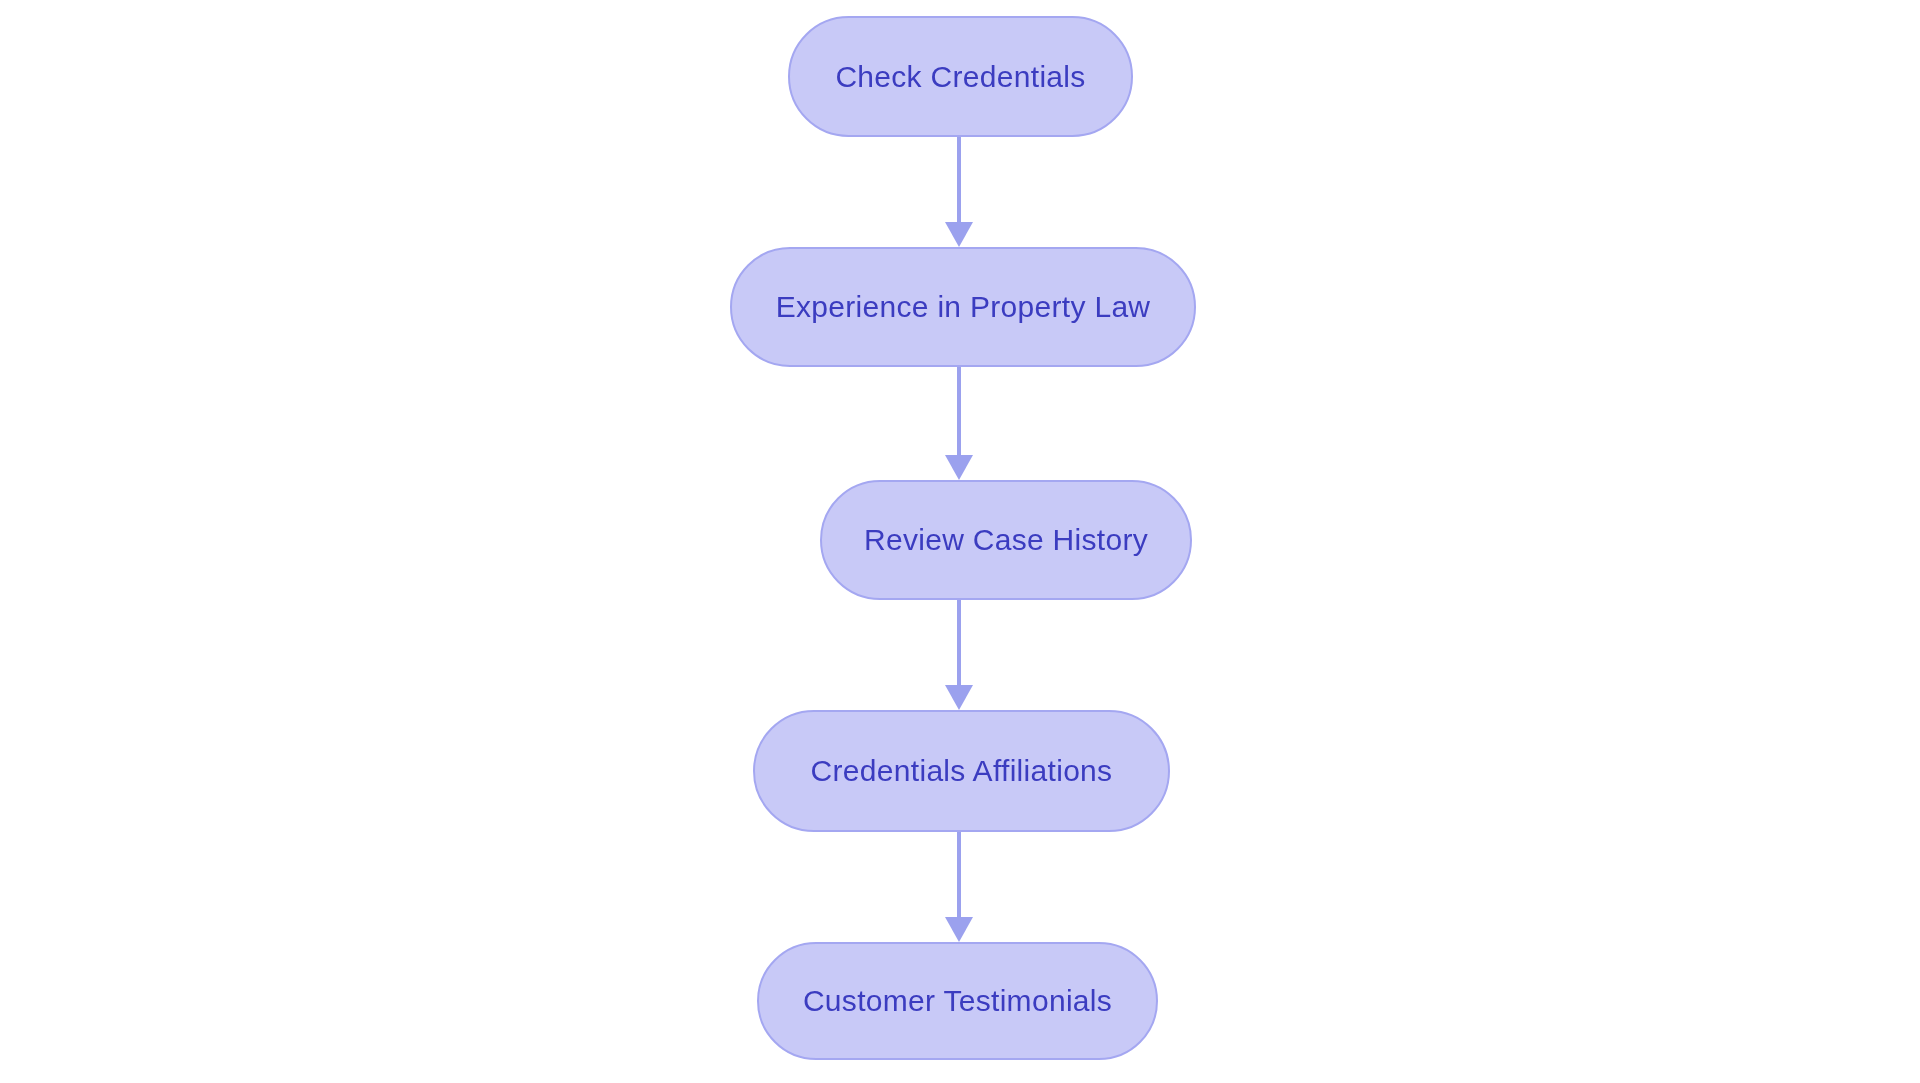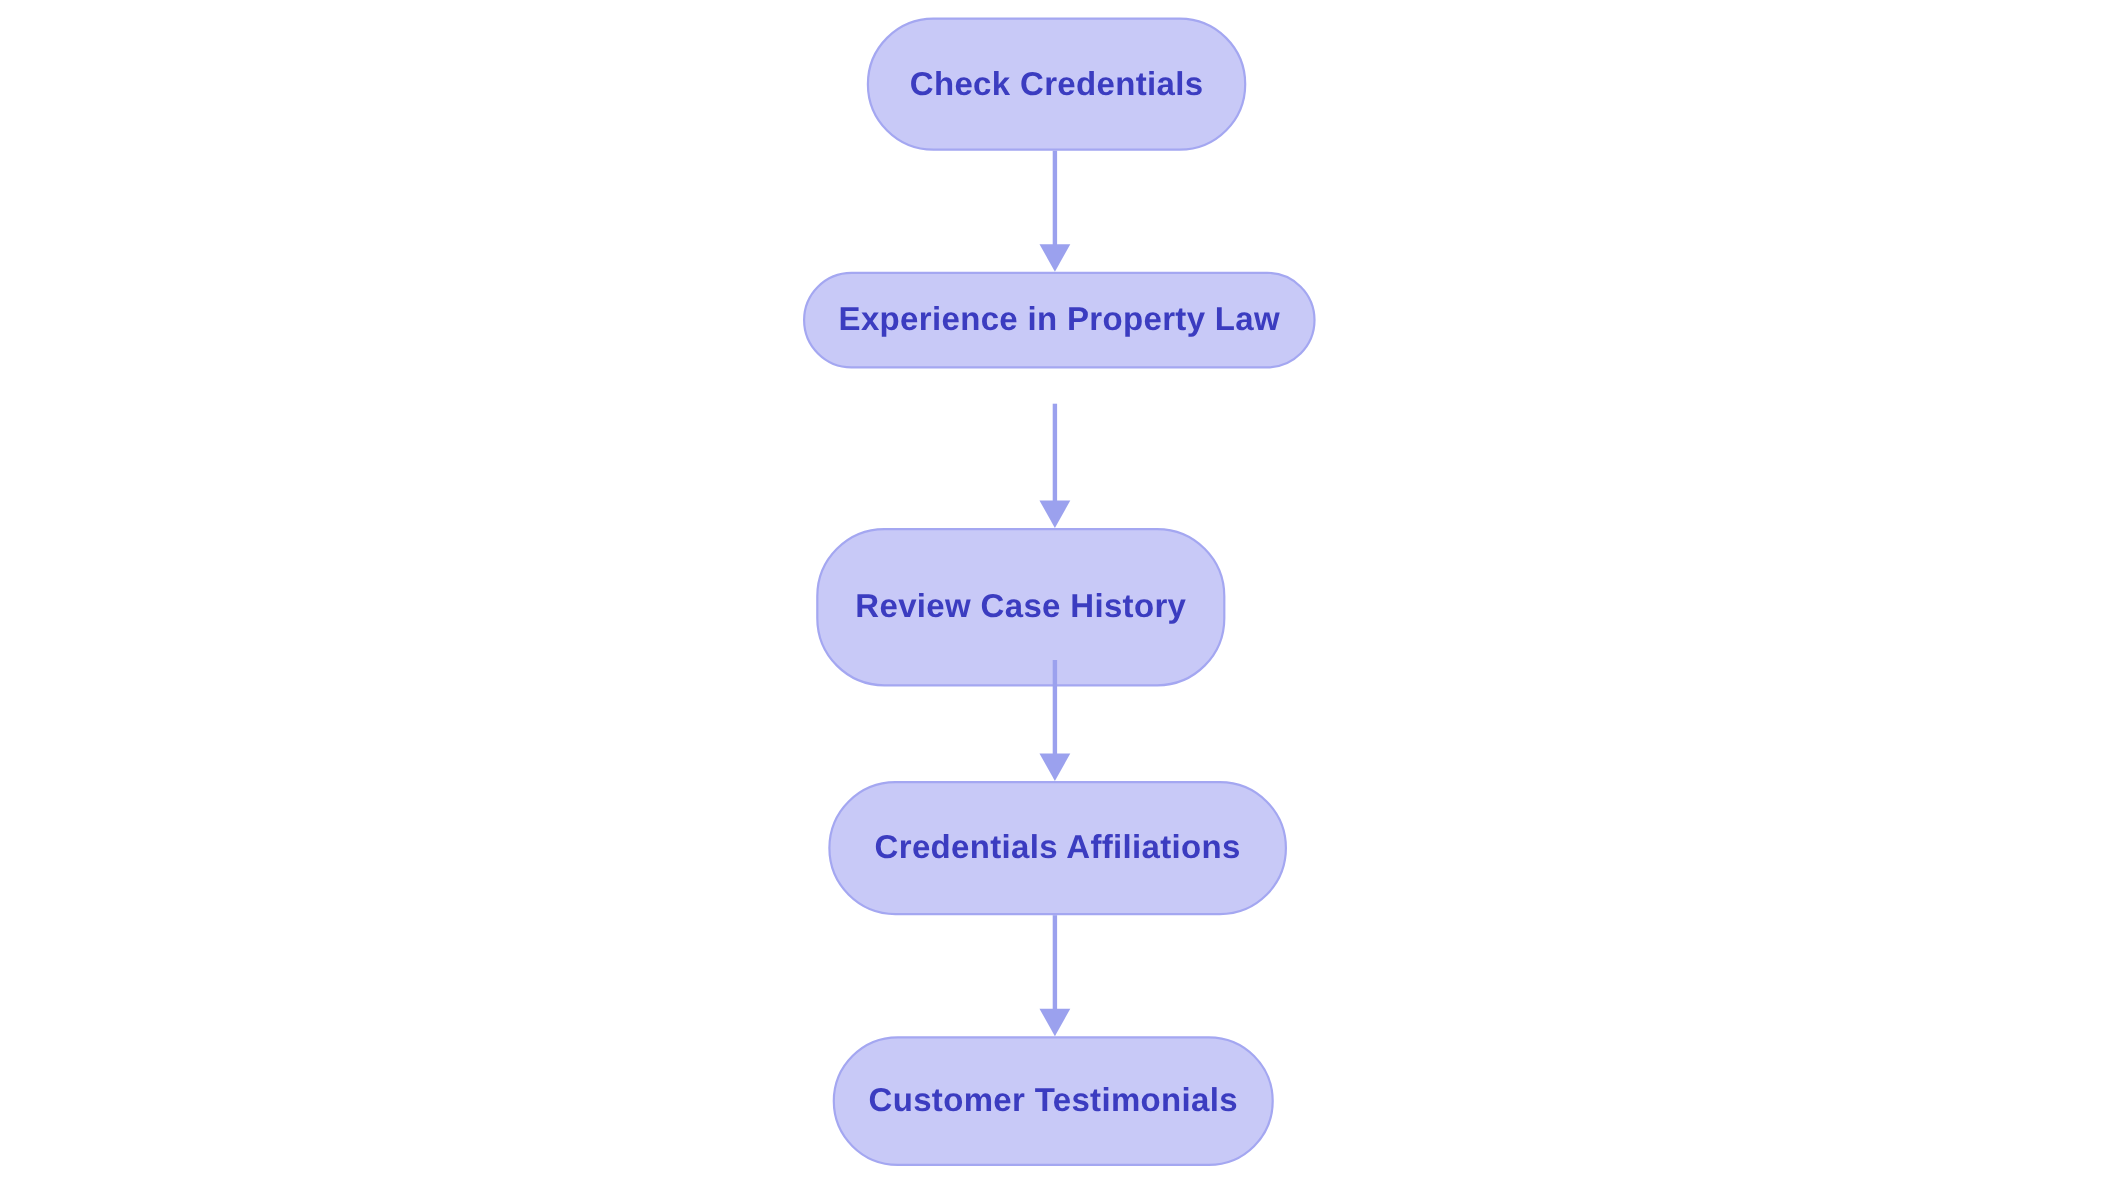--- a/index.html
+++ b/index.html
@@ -26,28 +26,28 @@
   .node {
     position: absolute;
     background: var(--node-fill);
     border: 2px solid var(--node-border);
     border-radius: 62px;
     color: var(--node-text);
     display: flex;
     align-items: center;
     justify-content: center;
     font-size: 30px;
-    font-weight: 700;
+    font-weight: 400;
     letter-spacing: 0.3px;
     text-align: center;
     white-space: nowrap;
   }
   .n1 { left: 788px; top: 16px;  width: 345px; height: 121px; }
-  .n2 { left: 730px; top: 247px; width: 466px; height: 88px; }
-  .n3 { left: 742px; top: 480px; width: 372px; height: 144px; }
+  .n2 { left: 730px; top: 247px; width: 466px; height: 120px; }
+  .n3 { left: 820px; top: 480px; width: 372px; height: 120px; }
   .n4 { left: 753px; top: 710px; width: 417px; height: 122px; }
   .n5 { left: 757px; top: 942px; width: 401px; height: 118px; }
 
   .arrow {
     position: absolute;
     width: 28px;
     display: flex;
     flex-direction: column;
     align-items: center;
   }

